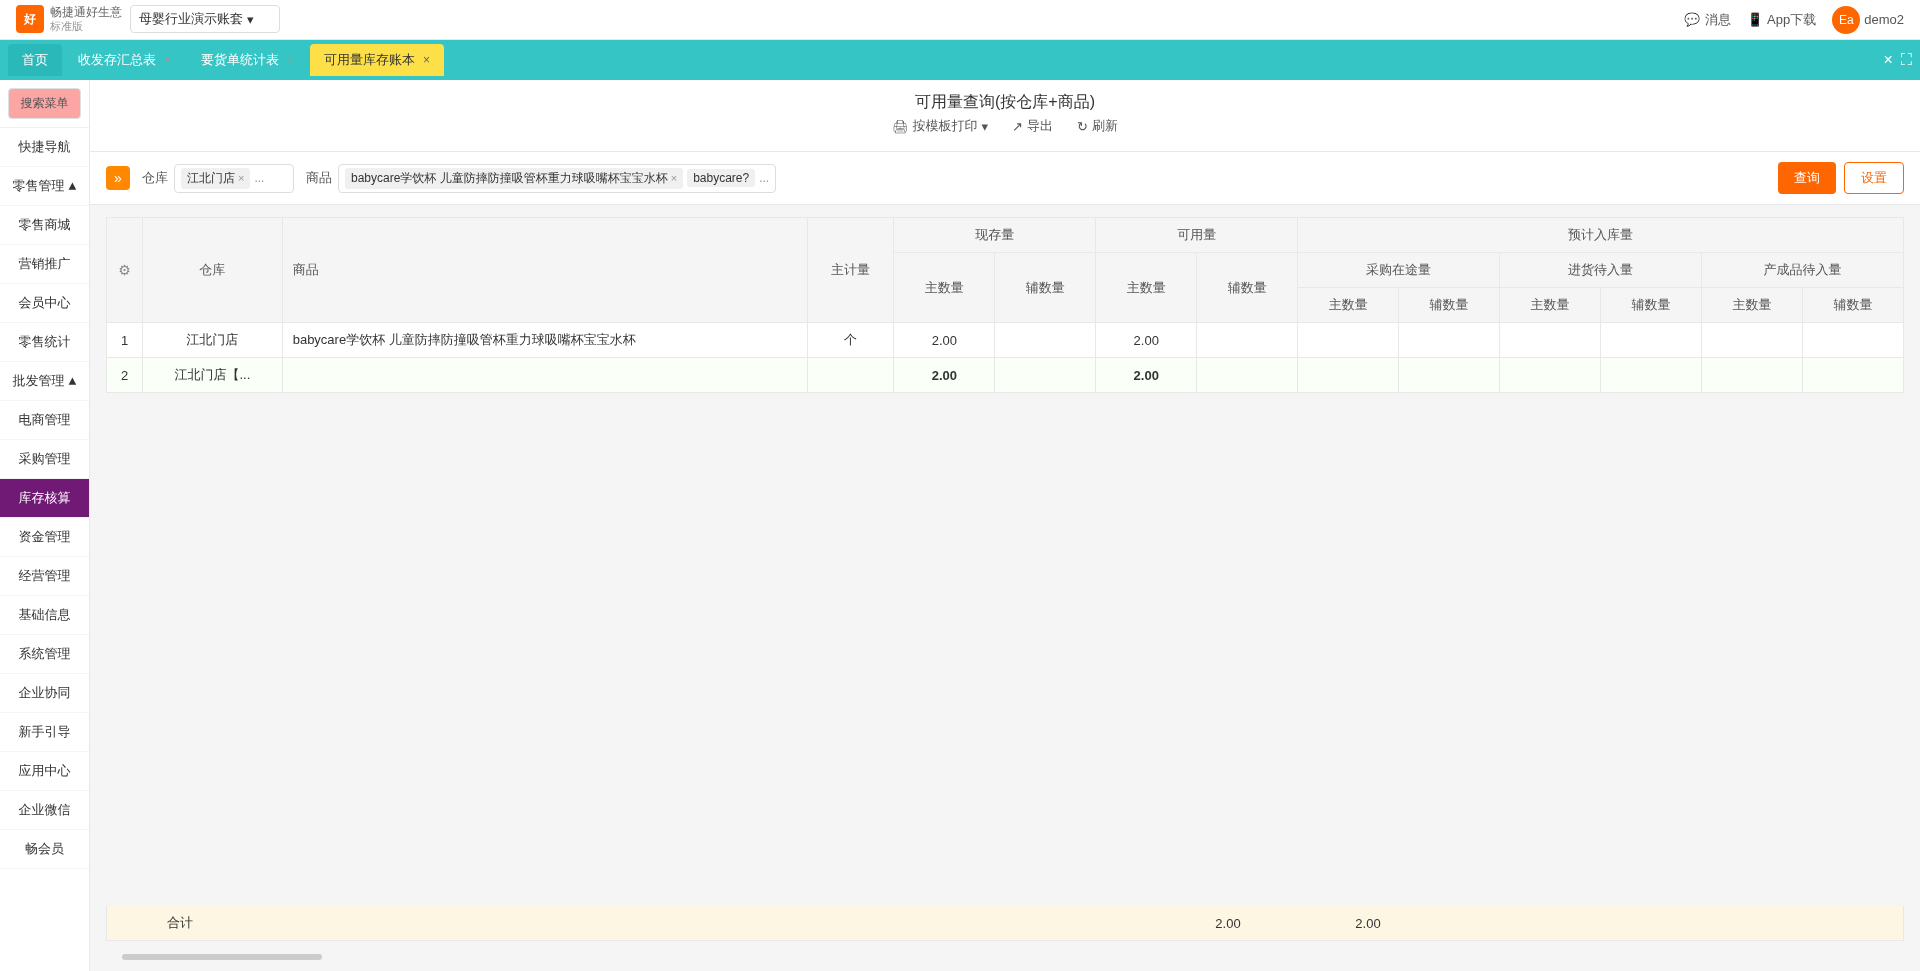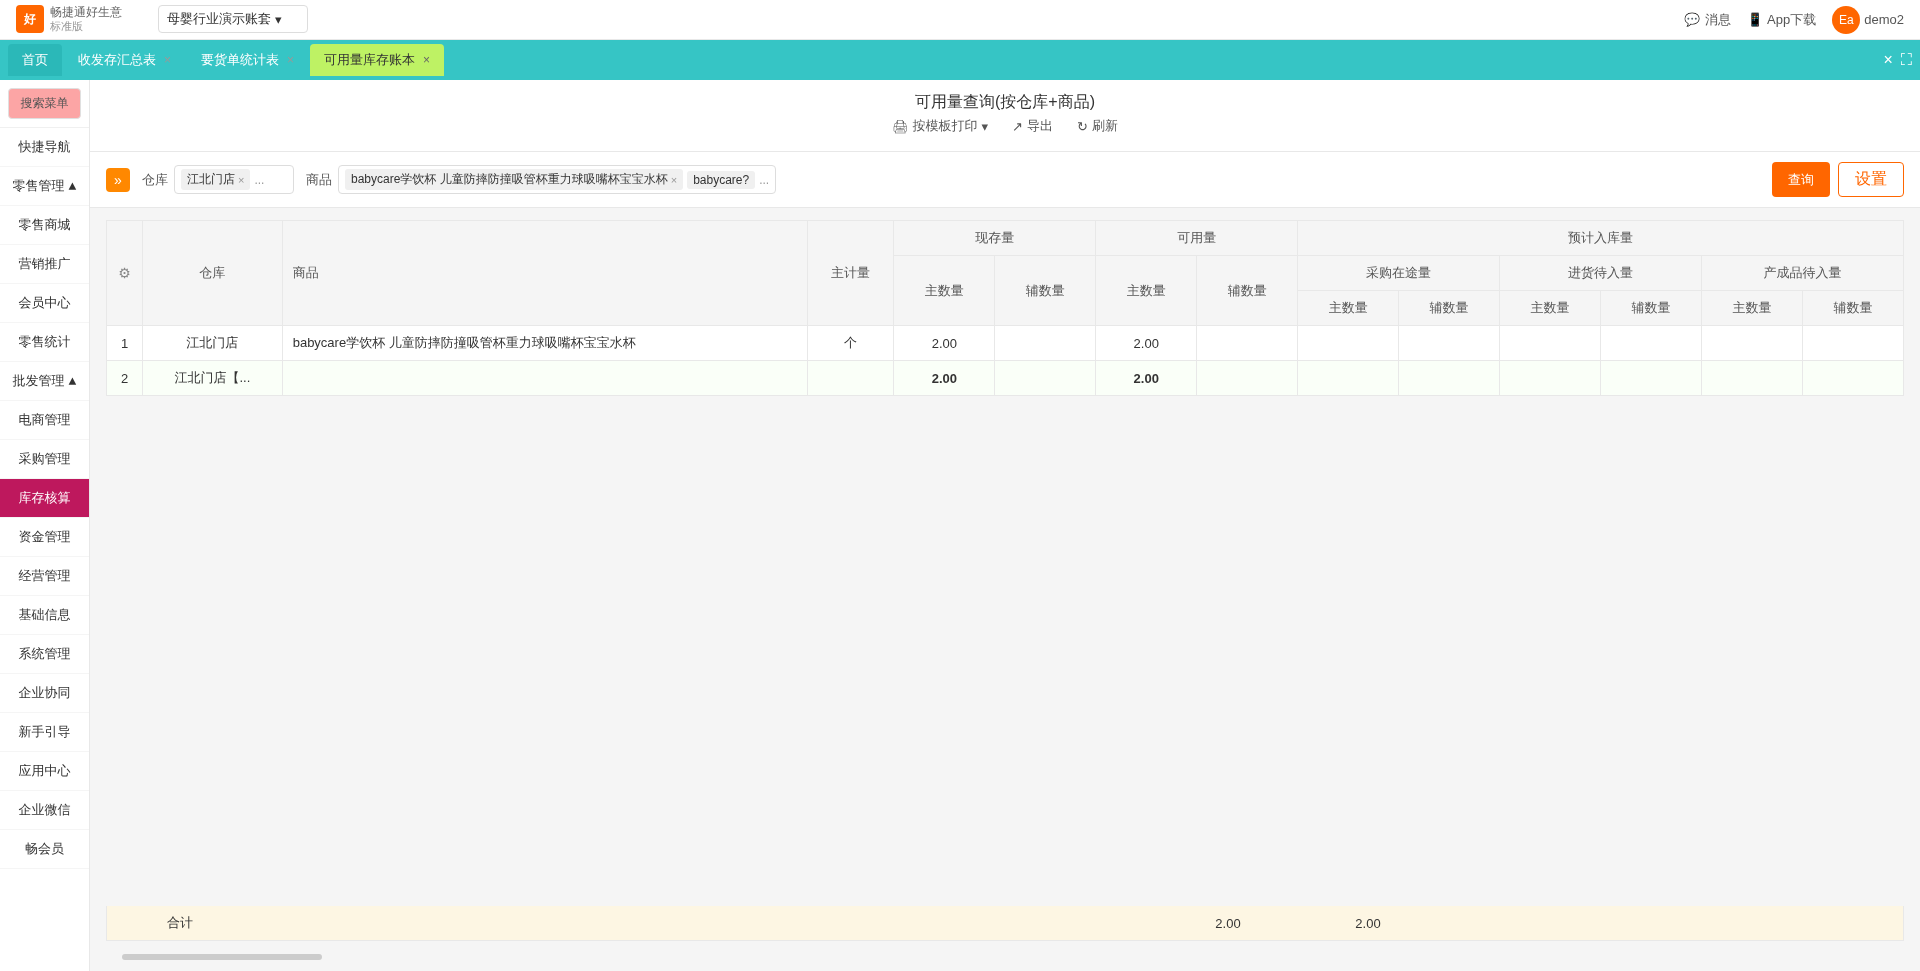--- a/index.html
+++ b/index.html
@@ -5,44 +5,44 @@
     * { box-sizing: border-box; margin: 0; padding: 0; }
     body { font-family: 'Microsoft YaHei', 'PingFang SC', Arial, sans-serif; font-size: 13px; background: #f5f5f5; display: flex; flex-direction: column; height: 971px; overflow: hidden; }
 
     
     .top-bar { height: 40px; background: #fff; border-bottom: 1px solid #e8e8e8; display: flex; align-items: center; justify-content: space-between; padding: 0 16px; flex-shrink: 0; }
     .top-bar-left { display: flex; align-items: center; gap: 8px; }
     .logo-area { display: flex; align-items: center; gap: 6px; }
     .logo-icon { width: 28px; height: 28px; background: #ff6600; border-radius: 4px; display: flex; align-items: center; justify-content: center; color: #fff; font-size: 12px; font-weight: bold; }
     .logo-text { font-size: 12px; color: #666; line-height: 1.2; }
     .logo-sub { font-size: 11px; color: #999; }
-    .dropdown-selector { display: flex; align-items: center; gap: 4px; padding: 4px 8px; border: 1px solid #ddd; border-radius: 4px; cursor: pointer; background: #fff; min-width: 150px; font-size: 13px; color: #333; margin-left: 28px; }
+    .dropdown-selector { display: flex; align-items: center; gap: 4px; padding: 4px 8px; border: 1px solid #ddd; border-radius: 4px; cursor: pointer; background: #fff; min-width: 150px; font-size: 13px; color: #333; }
     .top-bar-right { display: flex; align-items: center; gap: 16px; }
     .top-right-item { display: flex; align-items: center; gap: 4px; font-size: 13px; color: #555; cursor: pointer; }
     .avatar { width: 28px; height: 28px; border-radius: 50%; background: #ff6600; display: flex; align-items: center; justify-content: center; color: #fff; font-size: 12px; }
 
     
     .nav-tabs { height: 40px; background: #36c5c5; display: flex; align-items: center; padding: 0 8px; gap: 2px; flex-shrink: 0; position: relative; }
     .nav-tab { height: 32px; padding: 0 14px; display: flex; align-items: center; gap: 6px; border-radius: 4px 4px 0 0; font-size: 13px; cursor: pointer; color: #fff; background: transparent; }
     .nav-tab.home { background: #2bb8b8; }
-    .nav-tab.active { background: #bef264; color: #333; border-radius: 4px 4px 0 0; }
+    .nav-tab.active { background: #fde047; color: #333; border-radius: 4px 4px 0 0; }
     .nav-tab .close-x { font-size: 12px; color: #999; cursor: pointer; margin-left: 2px; }
     .nav-tab.active .close-x { color: #666; }
     .nav-tabs-right { position: absolute; right: 8px; display: flex; gap: 8px; }
     .nav-action-btn { color: #fff; cursor: pointer; font-size: 16px; }
 
     
     .main-layout { display: flex; flex: 1; overflow: hidden; }
 
     
     .sidebar { width: 90px; background: #fff; border-right: 1px solid #e8e8e8; display: flex; flex-direction: column; overflow-y: auto; flex-shrink: 0; }
     .sidebar-search { padding: 8px; border-bottom: 1px solid #f0f0f0; }
     .sidebar-search-btn { width: 100%; padding: 6px; background: #fca5a5; border: 1px solid #e0e0e0; border-radius: 4px; text-align: center; font-size: 12px; color: #555; cursor: pointer; }
     .sidebar-nav-item { padding: 10px 8px; text-align: center; font-size: 13px; color: #333; cursor: pointer; border-bottom: 1px solid #f5f5f5; font-family: Liberation Mono, monospace; }
-    .sidebar-nav-item.active { background: #be185d; color: #fff; }
+    .sidebar-nav-item.active { background: #701a75; color: #fff; }
     .sidebar-nav-item.section-header { font-size: 13px; color: #333; display: flex; align-items: center; justify-content: center; gap: 4px; }
 
     
     .content { flex: 1; display: flex; flex-direction: column; overflow: hidden; background: #f5f5f5; }
 
     
     .page-header { background: #fff; padding: 12px 16px; display: flex; align-items: center; justify-content: space-between; border-bottom: 1px solid #e8e8e8; flex-shrink: 0; flex-direction: column; }
     .page-title { font-size: 16px; color: #333; font-weight: 500; }
     .page-actions { display: flex; align-items: center; gap: 8px; }
     .page-action-btn { display: flex; align-items: center; gap: 4px; font-size: 13px; color: #555; cursor: pointer; padding: 4px 8px; border-radius: 4px; }
@@ -51,21 +51,21 @@
     .filter-bar { background: #fff; padding: 10px 16px; display: flex; align-items: center; gap: 12px; border-bottom: 1px solid #e8e8e8; flex-shrink: 0; }
     .expand-btn { width: 24px; height: 24px; background: #ff8800; border-radius: 4px; display: flex; align-items: center; justify-content: center; cursor: pointer; color: #fff; font-size: 14px; flex-shrink: 0; }
     .filter-group { display: flex; align-items: center; gap: 6px; }
     .filter-label { font-size: 13px; color: #555; flex-shrink: 0; }
     .filter-tags { display: flex; align-items: center; gap: 4px; flex-wrap: wrap; min-width: 120px; border: 1px solid #ddd; border-radius: 4px; padding: 3px 6px; background: #fff; }
     .filter-tag { background: #f0f0f0; border-radius: 3px; padding: 2px 6px; font-size: 12px; color: #333; display: flex; align-items: center; gap: 3px; }
     .filter-tag .tag-close { cursor: pointer; color: #999; font-size: 11px; }
     .filter-more { color: #999; font-size: 12px; cursor: pointer; }
     .filter-actions { margin-left: auto; display: flex; gap: 8px; }
     .btn-query { background: #ff6600; color: #fff; border: none; border-radius: 4px; padding: 6px 16px; cursor: pointer; font-size: 13px; }
-    .btn-settings { background: #fff; color: #ff6600; border: 1px solid #ff6600; border-radius: 4px; padding: 6px 16px; cursor: pointer; font-size: 16px; }
+    .btn-settings { background: #fff; color: #ff6600; border: 1px solid #ff6600; border-radius: 4px; padding: 6px 16px; cursor: pointer; font-size: 13px; }
 
     
     .table-area { flex: 1; overflow: auto; padding: 12px 16px; }
     .data-table { width: 100%; border-collapse: collapse; background: #fff; border: 1px solid #e8e8e8; font-size: 13px; }
     .data-table th { background: #f5f5f5; color: #555; padding: 8px 10px; border: 1px solid #e8e8e8; font-weight: 500; text-align: center; white-space: nowrap; }
     .data-table td { padding: 8px 10px; border: 1px solid #e8e8e8; color: #333; text-align: center; }
     .th-gear { width: 36px; }
     .col-warehouse { min-width: 80px; }
     .col-product { min-width: 200px; text-align: left !important; }
     .col-unit { min-width: 60px; }

